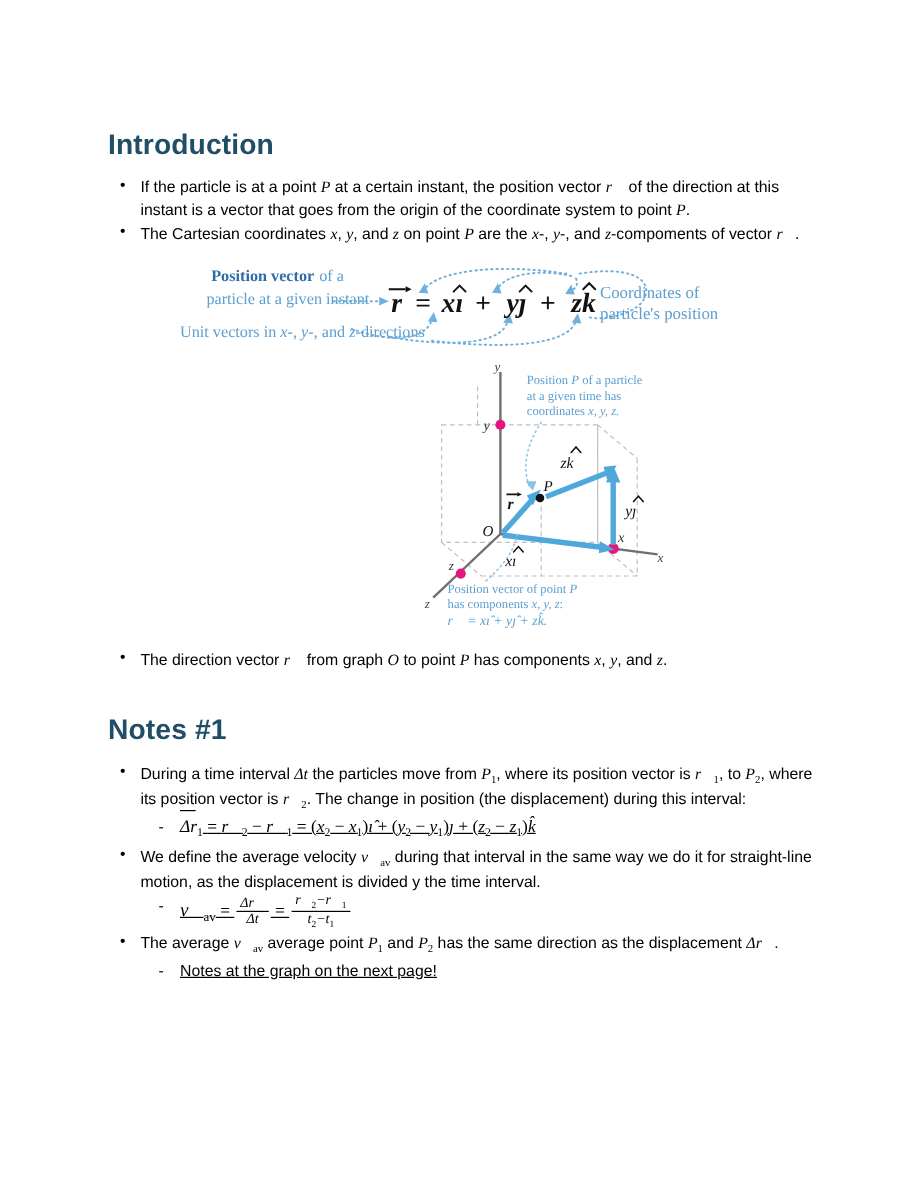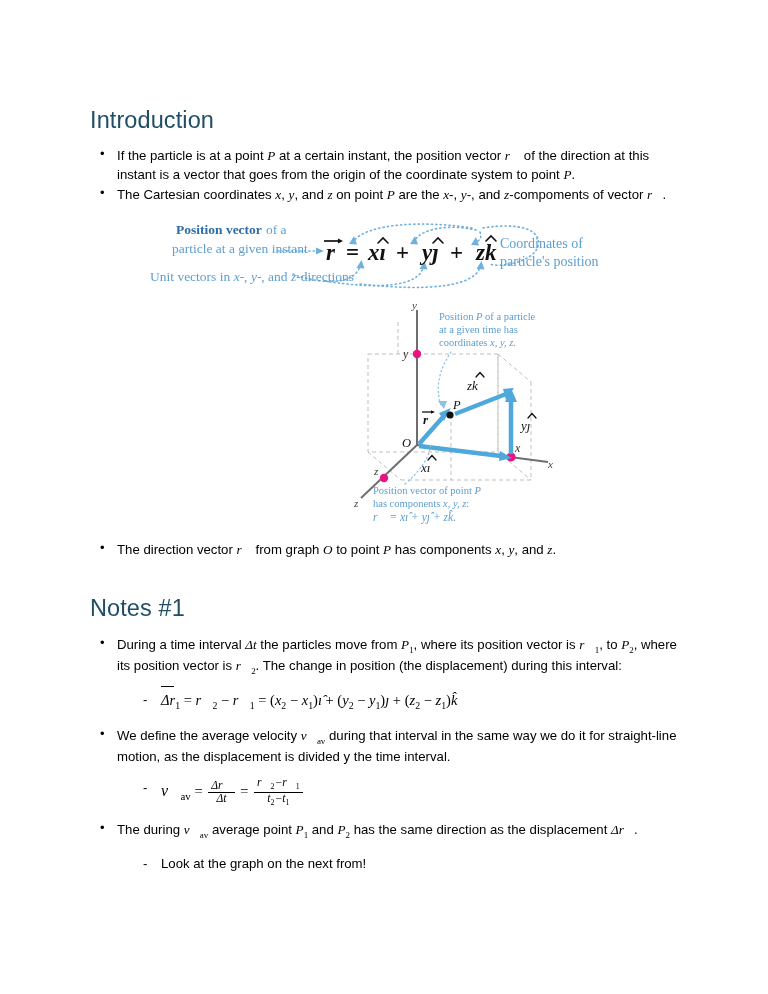--- a/index.html
+++ b/index.html
@@ -24,21 +24,21 @@
   }
   .content {
     position: absolute;
     left: 90px;
     top: 106px;
     width: 588px;
   }
   h1.section-heading {
     font-family: "Liberation Sans", sans-serif;
     font-size: 23.5px;
-    font-weight: 400;
+    font-weight: 700;
     color: #1F4E66;
     margin: 0 0 11px 0;
     line-height: 1.25;
     letter-spacing: 0.1px;
   }
   h1.section-heading.second {
     margin-top: 12px;
   }
   ul.bullets {
     list-style: none;
@@ -56,22 +56,23 @@
   ul.bullets > li::before {
     content: "\2022";
     position: absolute;
     left: 10px;
     top: -1px;
     font-size: 13px;
     color: #000;
   }
   ul.dashes {
     list-style: none;
-    margin: 12px;
+    margin: 1px;
     padding: 0;
+    text-decoration: underline;
   }
   ul.dashes > li {
     position: relative;
     padding-left: 32px;
     font-size: 13.2px;
     line-height: 1.5;
     color: #000;
   }
   ul.dashes > li::before {
     content: "-";
@@ -348,23 +349,23 @@
         <span>We define the average velocity </span><span class="math">v⃗<sub class="sb">av</sub></span><span> during that interval in the same way we do it for straight-line motion, as the displacement is divided y the time interval.</span>
         <ul class="dashes">
           <li>
             <span class="eqline">
               <span class="math" style="font-size:16px;">v⃗<sub class="sb">av</sub></span><span class="mathup"> = </span><span class="frac"><span class="num"><span class="math">Δr⃗</span></span><span class="den"><span class="math">Δt</span></span></span><span class="mathup"> = </span><span class="frac"><span class="num"><span class="math">r⃗<sub class="sb">2</sub>−r⃗<sub class="sb">1</sub></span></span><span class="den"><span class="math">t<sub class="sb">2</sub>−t<sub class="sb">1</sub></span></span></span>
             </span>
           </li>
         </ul>
       </li>
       <li>
-        <span>The during </span><span class="math">v⃗<sub class="sb">av</sub></span><span> average point </span><span class="math">P<sub class="sb">1</sub></span><span> and </span><span class="math">P<sub class="sb">2</sub></span><span> has the same direction as the displacement </span><span class="math">Δr⃗</span><span>.</span>
+        <span>The average </span><span class="math">v⃗<sub class="sb">av</sub></span><span> average point </span><span class="math">P<sub class="sb">1</sub></span><span> and </span><span class="math">P<sub class="sb">2</sub></span><span> has the same direction as the displacement </span><span class="math">Δr⃗</span><span>.</span>
         <ul class="dashes">
           <li>
-            <span style="font-family:'Liberation Sans',sans-serif;">Look at the graph on the next from!</span>
+            <span style="font-family:'Liberation Sans',sans-serif;">Notes at the graph on the next page!</span>
           </li>
         </ul>
       </li>
     </ul>
 
   </div>
 </div>
 
 </body></html>

